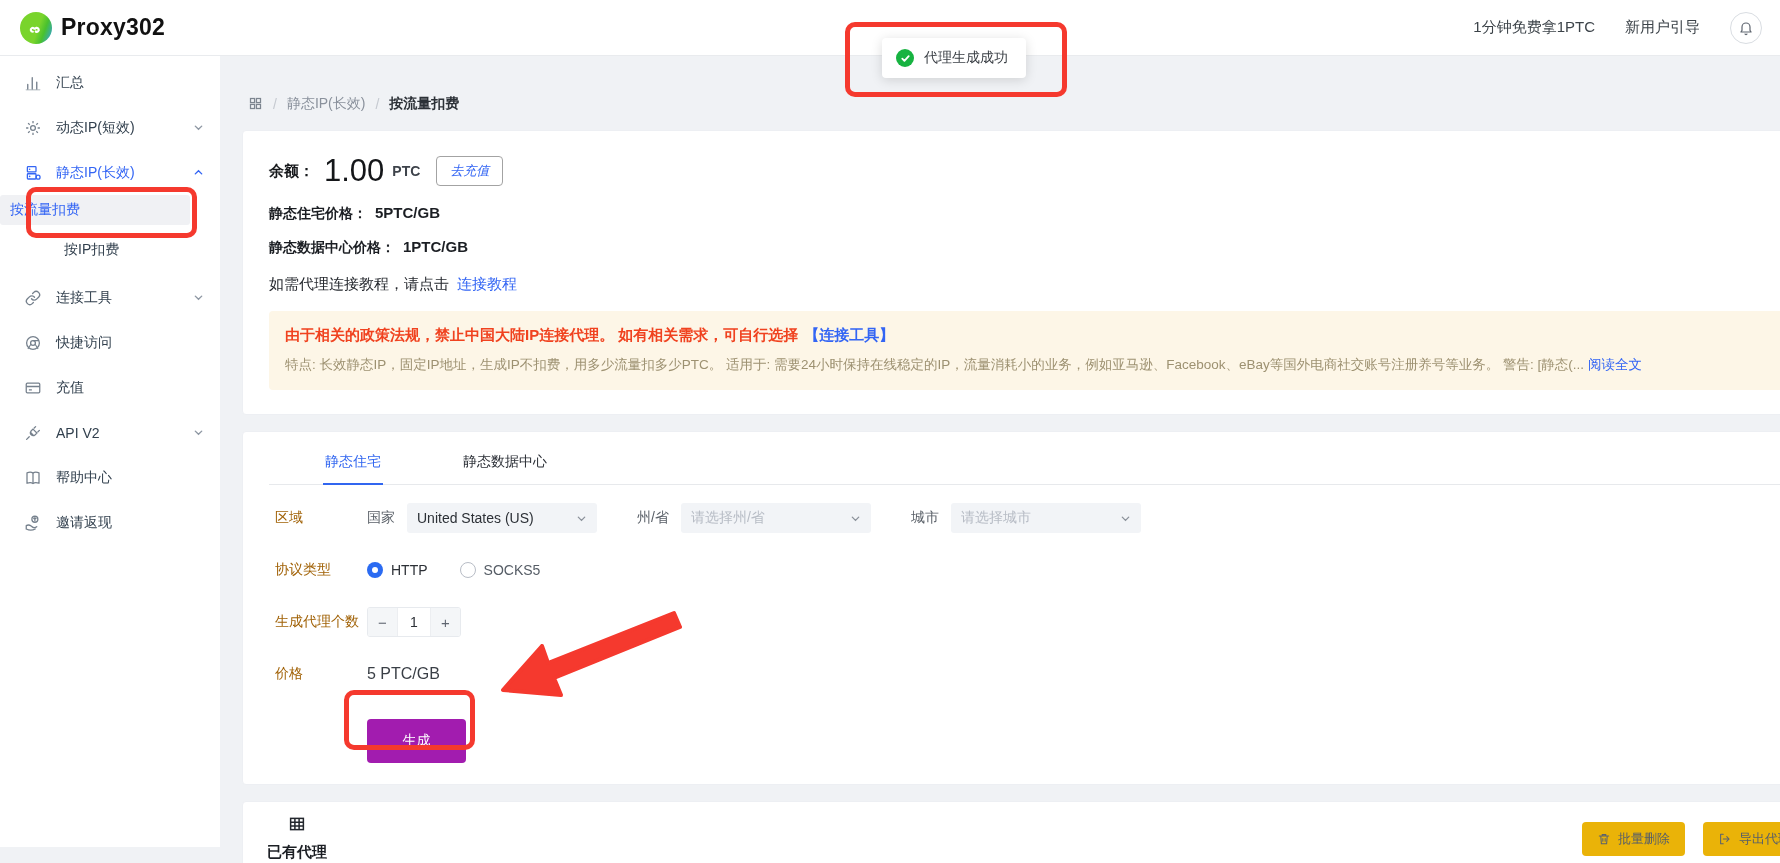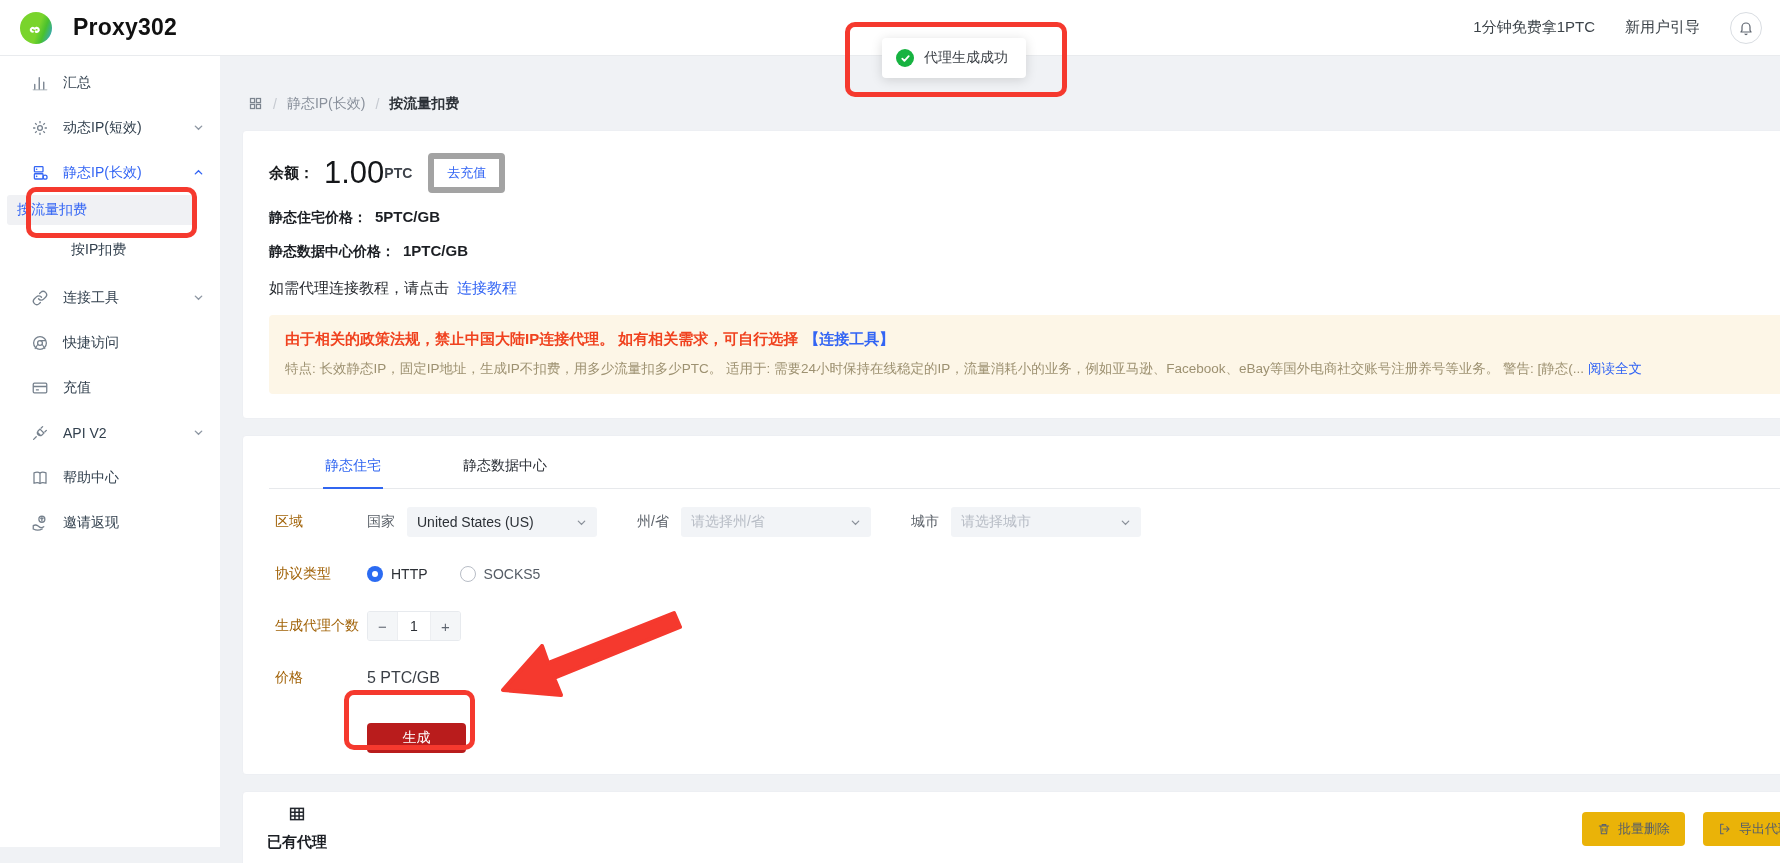--- a/index.html
+++ b/index.html
@@ -1,28 +1,28 @@
 <!DOCTYPE html>
 <html><head>
 <meta charset="utf-8">
 <style>
   * { margin:0; padding:0; box-sizing:border-box; }
   html,body { width:1780px; height:863px; overflow:hidden; font-family:"Liberation Sans","DejaVu Sans",sans-serif; background:#f0f2f5; position:relative; }
 
   
   .header { position:absolute; top:0; left:0; width:1780px; height:56px; background:#fff; border-bottom:1px solid #e9ebee; z-index:5; display:flex; align-items:center; justify-content:space-between; padding:0 18px 0 20px; }
-  .logo { display:flex; align-items:center; gap:21px;text-align:right; }
+  .logo { display:flex; align-items:center; gap:9px;text-align:right; }
   .logo-circle { width:32px; height:32px; border-radius:50%; background:linear-gradient(110deg,#79d42c 55%,#49c12e 72%,#2f9df4 100%); display:flex; align-items:center; justify-content:center; }
   .logo-title { font-size:23px; font-weight:bold; color:#111; letter-spacing:.2px; }
   .header-right { display:flex; align-items:center; gap:30px; }
   .header-link { font-size:15px; color:#3c4349; cursor:pointer; }
   .bell-btn { width:32px; height:32px; border:1px solid #d9dde2; border-radius:50%; display:flex; align-items:center; justify-content:center; cursor:pointer; background:#fff; }
 
   
-  .sidebar { position:absolute; top:56px; left:0; width:220px; bottom:16px; background:#fff; z-index:2; padding-top:4px;padding-left:7px; }
+  .sidebar { position:absolute; top:56px; left:0; width:220px; bottom:16px; background:#fff; z-index:2; padding-top:4px; }
   .side-item { height:45px; display:flex; align-items:center; padding:0 16px 0 24px; font-size:14px; color:#32404e; cursor:pointer; position:relative; }
   .side-item .s-icon { width:18px; height:18px; margin-right:14px; color:#76818d; flex:0 0 18px; }
   .side-item .s-label { flex:1; }
   .side-item .chev { color:#8e97a3; }
   .side-item.blue, .side-item.blue .s-icon, .side-item.blue .chev { color:#3365f4; }
   .side-sub { height:50px; display:flex; align-items:center; padding-left:64px; font-size:14px; color:#32404e; cursor:pointer; }
   .side-sub.sel { background:#f0f1f4; color:#3365f4; }
   svg.ic { display:block; }
 
   
@@ -30,23 +30,23 @@
   .breadcrumb { margin:39px 0 18px 6px; display:flex; align-items:center; gap:10px; font-size:14px; height:17px; }
   .crumb-sep { color:#c5c9d0; }
   .crumb { color:#8a919c; cursor:pointer; }
   .crumb.last { color:#2c3137; font-weight:bold; cursor:default; }
 
   .card { background:#fff; width:1585px; border-radius:4px; border:1px solid #edeff3; }
   .card1 { padding:22px 26px 24px 26px; }
 
   .balance-row { display:flex; align-items:center; }
   .balance-label { font-size:15px; font-weight:bold; color:#17191c; }
-  .balance-value { font-size:31px; color:#141619; margin:0 0 0 10px; }
+  .balance-value { font-size:31px; color:#141619; margin:0 8px 0 10px; }
   .balance-cur { font-size:14px; font-weight:bold; color:#3e434b; margin-right:16px; }
-  .recharge-btn { border:6px solid #a3a3a3; color:#3365f4; background:#fff; font-size:13px; padding:5px 13px; border-radius:4px; cursor:pointer; }
+  .recharge-btn { border:1px solid #a3a3a3; color:#3365f4; background:#fff; font-size:13px; padding:5px 13px; border-radius:4px; cursor:pointer;font-style:italic; }
 
   .price-line { margin-top:15px; font-size:14px; font-weight:bold; color:#1b1e23; }
   .price-line .pv { margin-left:8px; font-size:15px; }
   .tut-line { margin-top:18px; font-size:15px; color:#25282e; }
   .a-link { color:#3365f4; cursor:pointer; text-decoration:none; }
   .tut-line .a-link { margin-left:8px; }
 
   .notice { margin-top:17px; background:#fdf6e7; border-radius:4px; padding:15px 16px 16px 16px; }
   .notice-l1 { font-size:15px; font-weight:bold; color:#f0421f; }
   .notice-l1 .a-link { font-weight:bold; margin-left:6px; }
@@ -72,21 +72,21 @@
   .radio-dot { width:16px; height:16px; border-radius:50%; background:#2b6bf2; position:relative; }
   .radio-dot::after { content:""; position:absolute; left:5px; top:5px; width:6px; height:6px; border-radius:50%; background:#fff; }
   .radio-off { width:16px; height:16px; border-radius:50%; border:1px solid #b8bdc6; background:#fff; }
 
   .stepper { display:flex; height:30px; border:1px solid #e7eaee; border-radius:3px; overflow:hidden; }
   .step-btn { width:29px; background:#f4f6f8; color:#5f6670; display:flex; align-items:center; justify-content:center; font-size:15px; cursor:pointer; }
   .step-val { width:34px; background:#fff; border-left:1px solid #eceef1; border-right:1px solid #eceef1; display:flex; align-items:center; justify-content:center; font-size:14px; color:#2c3036; }
 
   .price-val { font-size:16px; color:#3a3f46; }
   .gen-row { margin-top:36px; padding-left:98px; }
-  .gen-btn { width:99px; height:30px; background:#b91c1c; color:#fff; border:none; border-radius:4px; font-size:14px; cursor:pointer; }
+  .gen-btn { width:99px; height:44px; background:#a21caf; color:#fff; border:none; border-radius:4px; font-size:14px; cursor:pointer; }
 
   .card3 { margin-top:16px; padding:0; }
   .c3-head { display:flex; align-items:center; justify-content:space-between; padding:13px 20px 13px 24px; border-bottom:1px solid #eceef1; }
   .c3-title { display:flex; align-items:center; gap:10px; font-size:15px; color:#1c1f24; font-weight:bold;flex-direction:column; }
   .c3-actions { display:flex; gap:18px; }
   .gray-btn { display:flex; align-items:center; gap:7px; background:#eab308; border:none; border-radius:4px; padding:8px 15px; font-size:13px; color:#565e6a; cursor:pointer; white-space:nowrap; }
   .c3-tabs { display:flex; gap:34px; padding:21px 24px 30px 26px; }
 
   
   .toast { position:absolute; left:882px; top:38px; height:40px; background:#fff; border-radius:4px; box-shadow:0 2px 12px rgba(0,0,0,.14); display:flex; align-items:center; gap:10px; padding:0 18px 0 14px; z-index:25; }

